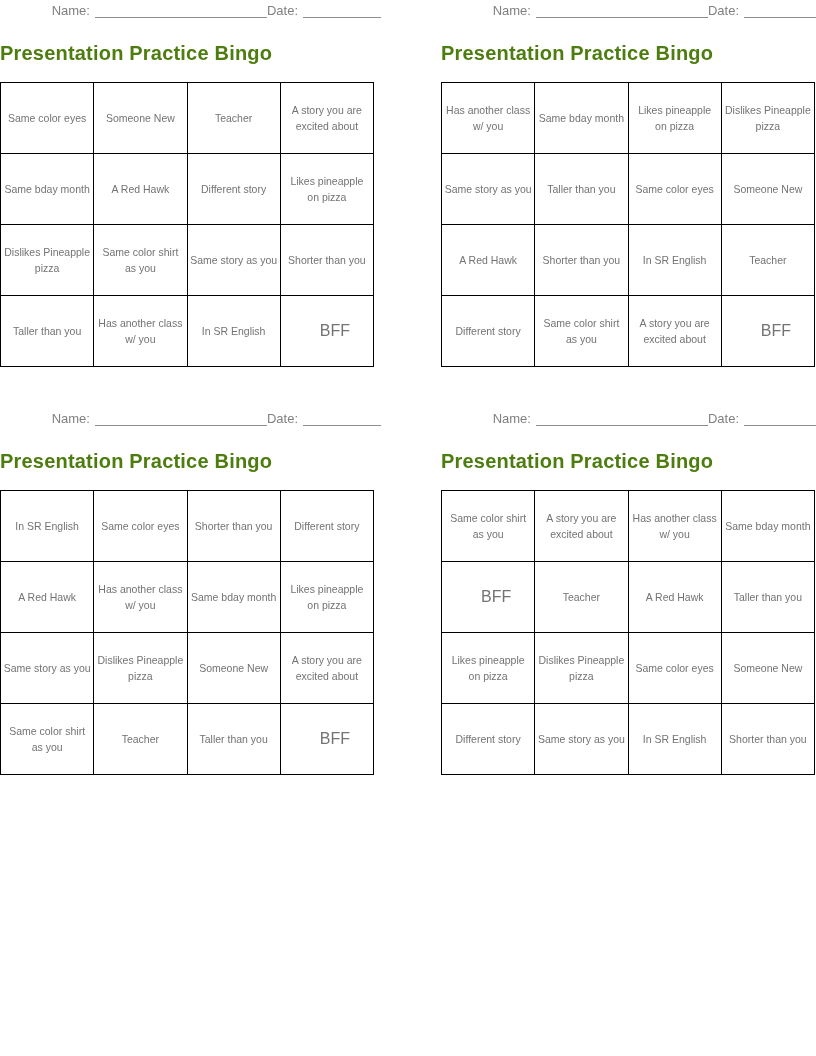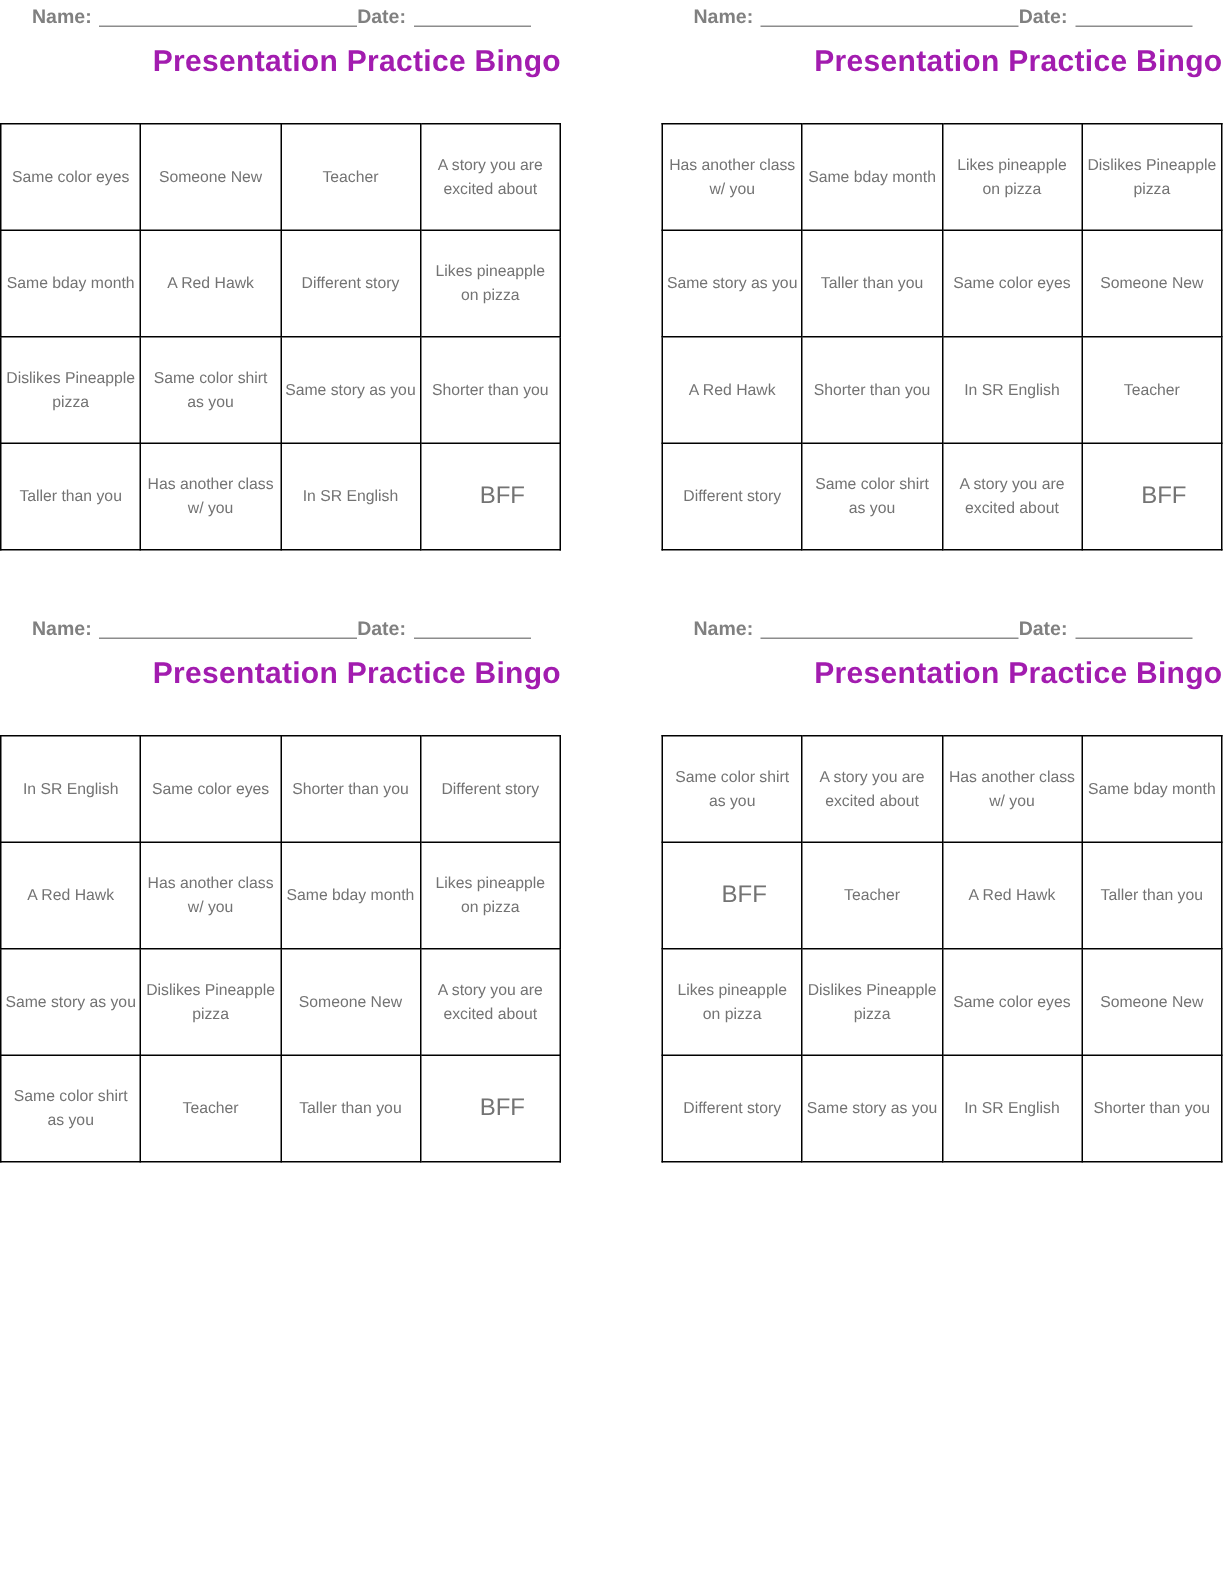--- a/index.html
+++ b/index.html
@@ -3,29 +3,29 @@
 <meta charset="utf-8">
 <style>
   html,body{margin:0;padding:0;background:#ffffff;}
   .page{position:relative;width:816px;height:1056px;background:#ffffff;overflow:hidden;
         font-family:"Liberation Sans","DejaVu Sans",sans-serif;}
   .card{position:absolute;width:374px;height:360px;}
   .card.c1{left:0;top:4px;}
   .card.c2{left:441px;top:4px;}
   .card.c3{left:0;top:412px;}
   .card.c4{left:441px;top:412px;}
-  .hdr{position:absolute;left:0;top:0;width:100%;display:flex;justify-content:center;
-       box-sizing:border-box;padding:0 3px 0 4px;font-weight:bold;}
+  .hdr{position:absolute;left:10px;top:0;width:100%;display:flex;justify-content:flex-end;
+       box-sizing:border-box;padding:0 3px 0 4px;}
   .hdr-group{display:flex;align-items:flex-end;gap:5px;}
   .hdr-label{font-size:13px;color:#808080;line-height:14px;}
   .hdr-line{display:inline-block;border-bottom:1px solid #8c8c8c;height:13px;box-sizing:border-box;}
   .hdr-line.name{width:172px;}
   .hdr-line.date{width:78px;}
-  .title{position:absolute;left:0;top:26px;width:100%;margin:0;text-align:right;
-         font-size:20px;font-weight:bold;color:#a21caf;letter-spacing:0.2px;}
+  .title{position:absolute;left:0;top:38px;width:100%;margin:0;text-align:left;
+         font-size:20px;font-weight:bold;color:#4d7c0f;letter-spacing:0.2px;}
   table.grid{position:absolute;left:0;top:78px;width:374px;border-collapse:collapse;
              table-layout:fixed;}
   table.grid td{width:25%;height:70px;border:1.5px solid #000000;text-align:center;
                 vertical-align:middle;padding:0 1px;font-size:10.5px;line-height:16px;
                 color:#737373;white-space:pre-line;overflow:hidden;}
   table.grid td.big{font-size:16px;line-height:20px;padding-left:17px;}
 </style>
 </head>
 <body>
 

